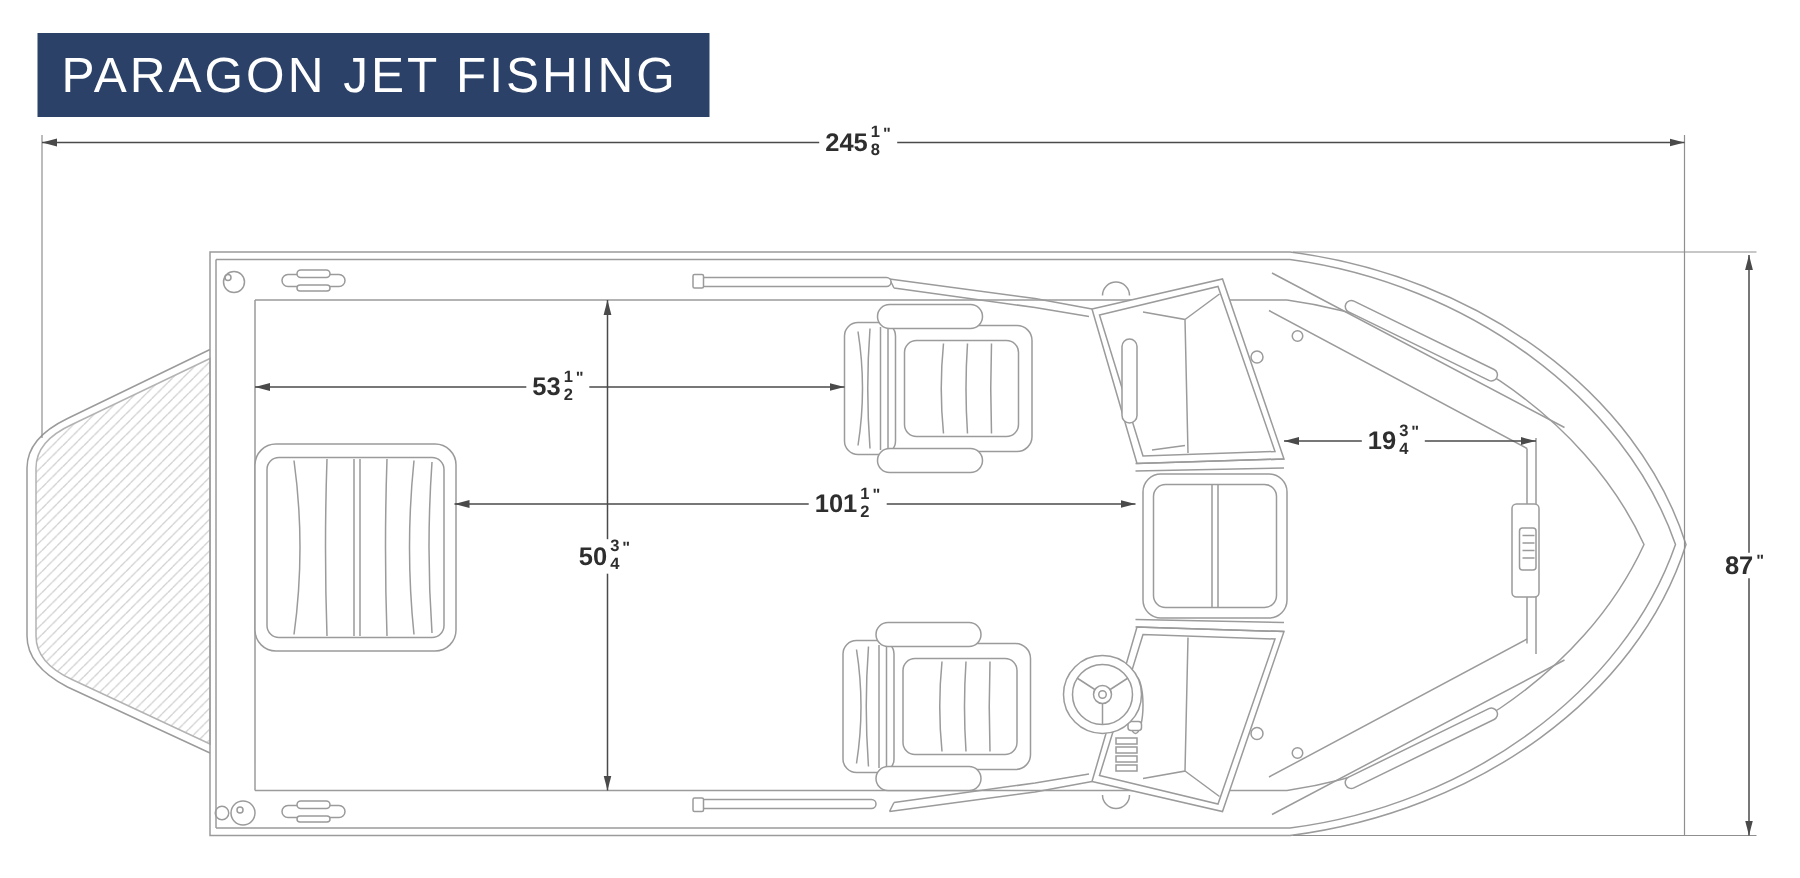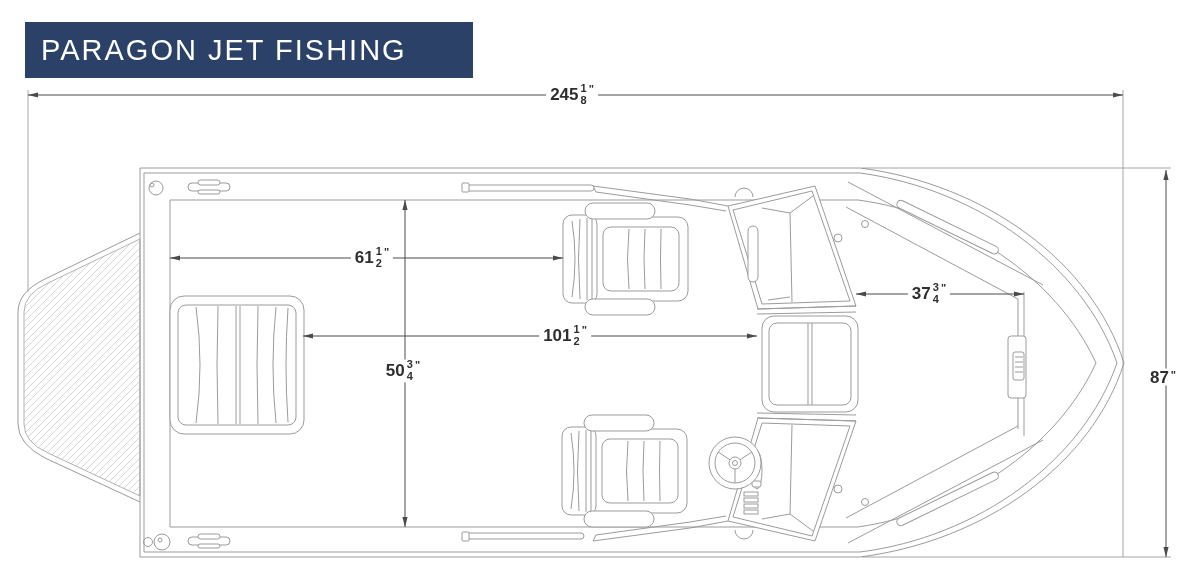--- a/index.html
+++ b/index.html
@@ -8,21 +8,21 @@
     --dimtext:#2e2e2e;
   }
   html,body{margin:0;padding:0;background:#fff;}
   .stage{
     position:relative;width:1200px;height:585px;background:#ffffff;overflow:hidden;
     font-family:"Liberation Sans",sans-serif;
   }
   .banner{
     position:absolute;left:25px;top:22px;width:448px;height:56px;
     display:flex;align-items:center;padding-left:16px;box-sizing:border-box;
-    font-size:29px;font-weight:400;letter-spacing:2px;
+    font-size:33px;font-weight:400;letter-spacing:2px;
   }
   svg{position:absolute;left:0;top:0;}
   .ln{stroke:var(--line);stroke-width:1;fill:none;}
   .lnf{stroke:var(--line);stroke-width:1;fill:#ffffff;}
   .hatchshape{stroke:#b3b3b3;stroke-width:1;}
   .dln{stroke:var(--dimline);stroke-width:1;fill:none;}
   .ext{stroke:#8f8f8f;stroke-width:0.8;fill:none;}
   .dim{
     position:absolute;transform:translate(-50%,-50%);
     background:#fff;display:flex;align-items:center;gap:2px;padding:0 4px;
@@ -185,21 +185,21 @@
   <div class="dim" style="left:572px;top:95px;">
     <span class="w">245</span>
     <span class="fr">
         <i>1</i>
         <u>8</u>
       </span>
     <span class="u">"</span>
   </div>
 
   <div class="dim" style="left:372px;top:258px;">
-    <span class="w">61</span>
+    <span class="w">53</span>
     <span class="fr">
         <i>1</i>
         <u>2</u>
       </span>
     <span class="u">"</span>
   </div>
 
   <div class="dim" style="left:565px;top:336px;">
     <span class="w">101</span>
     <span class="fr">
@@ -212,21 +212,21 @@
   <div class="dim" style="left:403px;top:371px;">
     <span class="w">50</span>
     <span class="fr">
         <i>3</i>
         <u>4</u>
       </span>
     <span class="u">"</span>
   </div>
 
   <div class="dim" style="left:929px;top:294px;">
-    <span class="w">37</span>
+    <span class="w">19</span>
     <span class="fr">
         <i>3</i>
         <u>4</u>
       </span>
     <span class="u">"</span>
   </div>
 
   <div class="dim" style="left:1163px;top:377px;">
     <span class="w">87</span>
     <span class="u">"</span>

